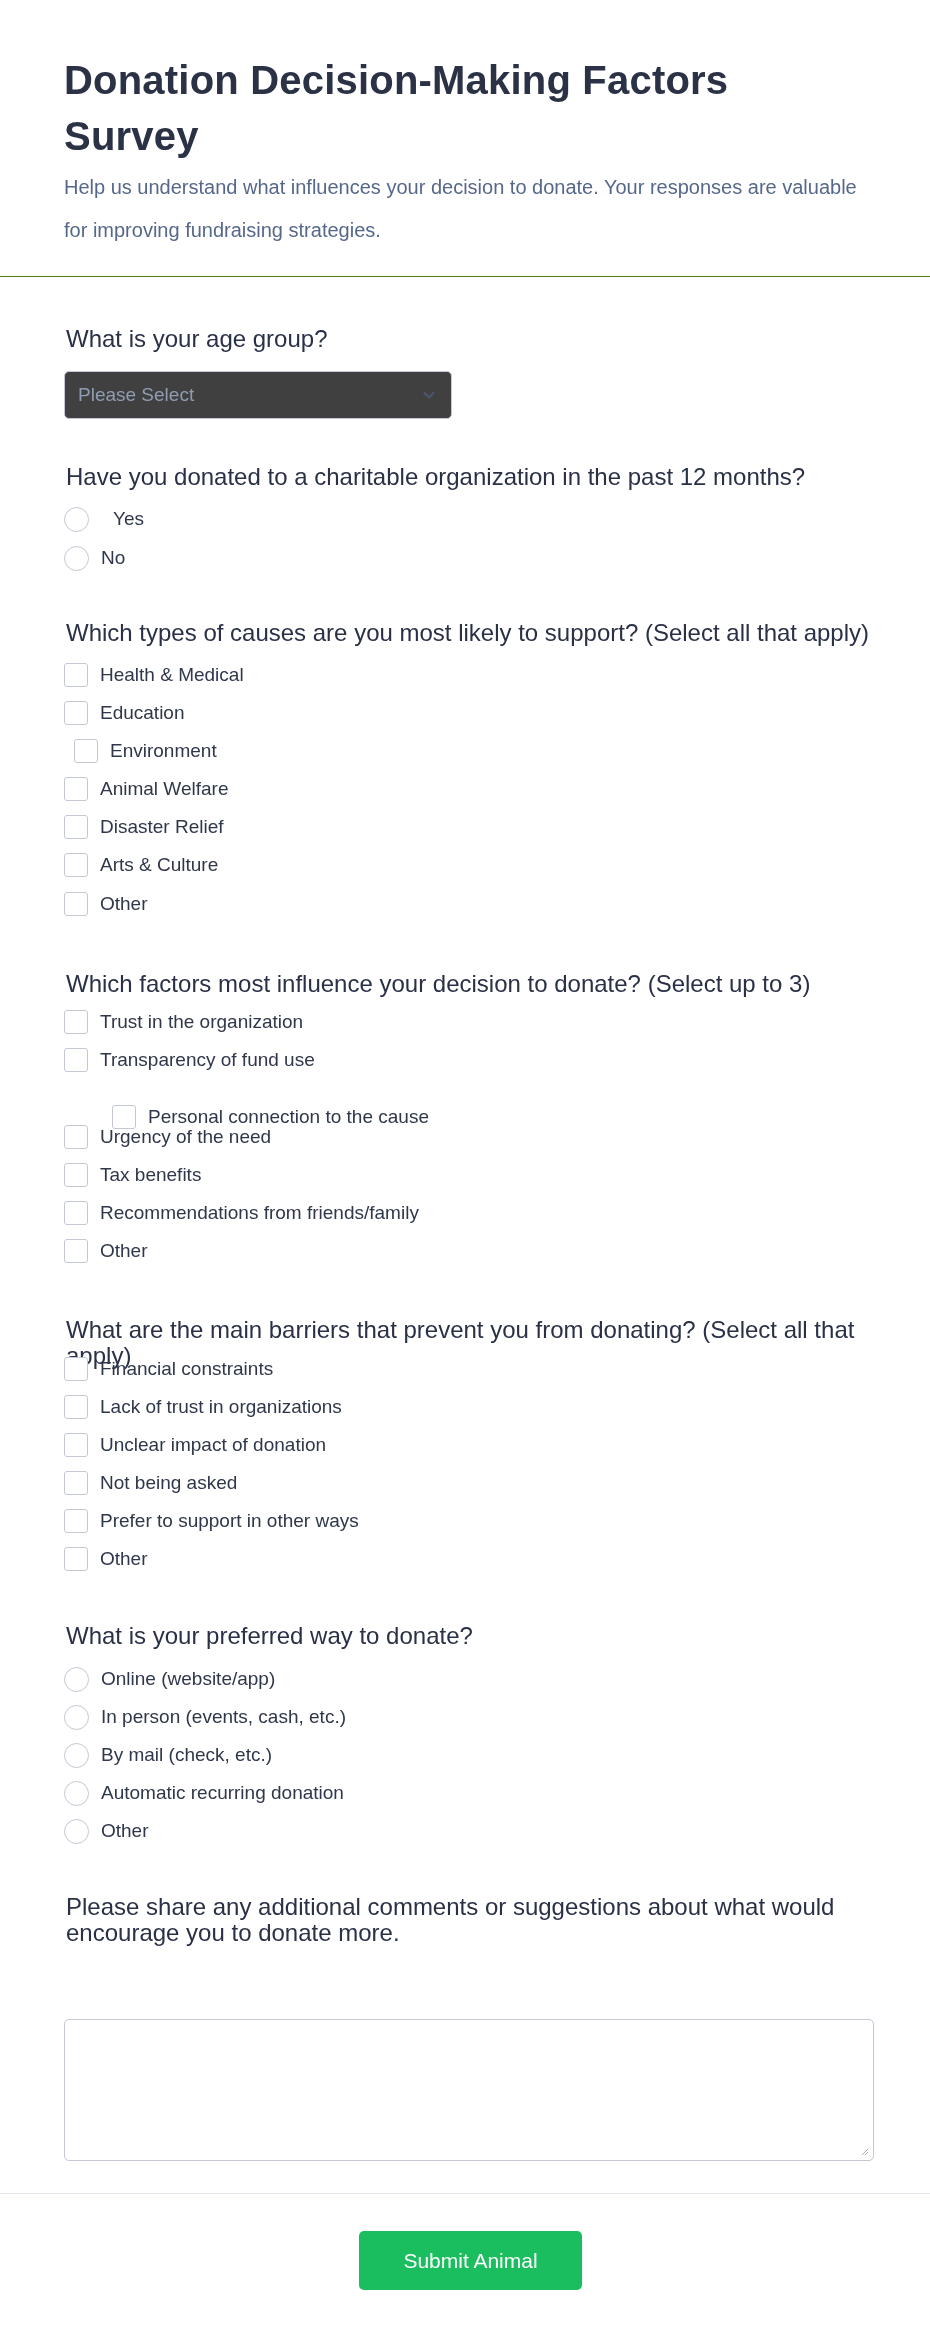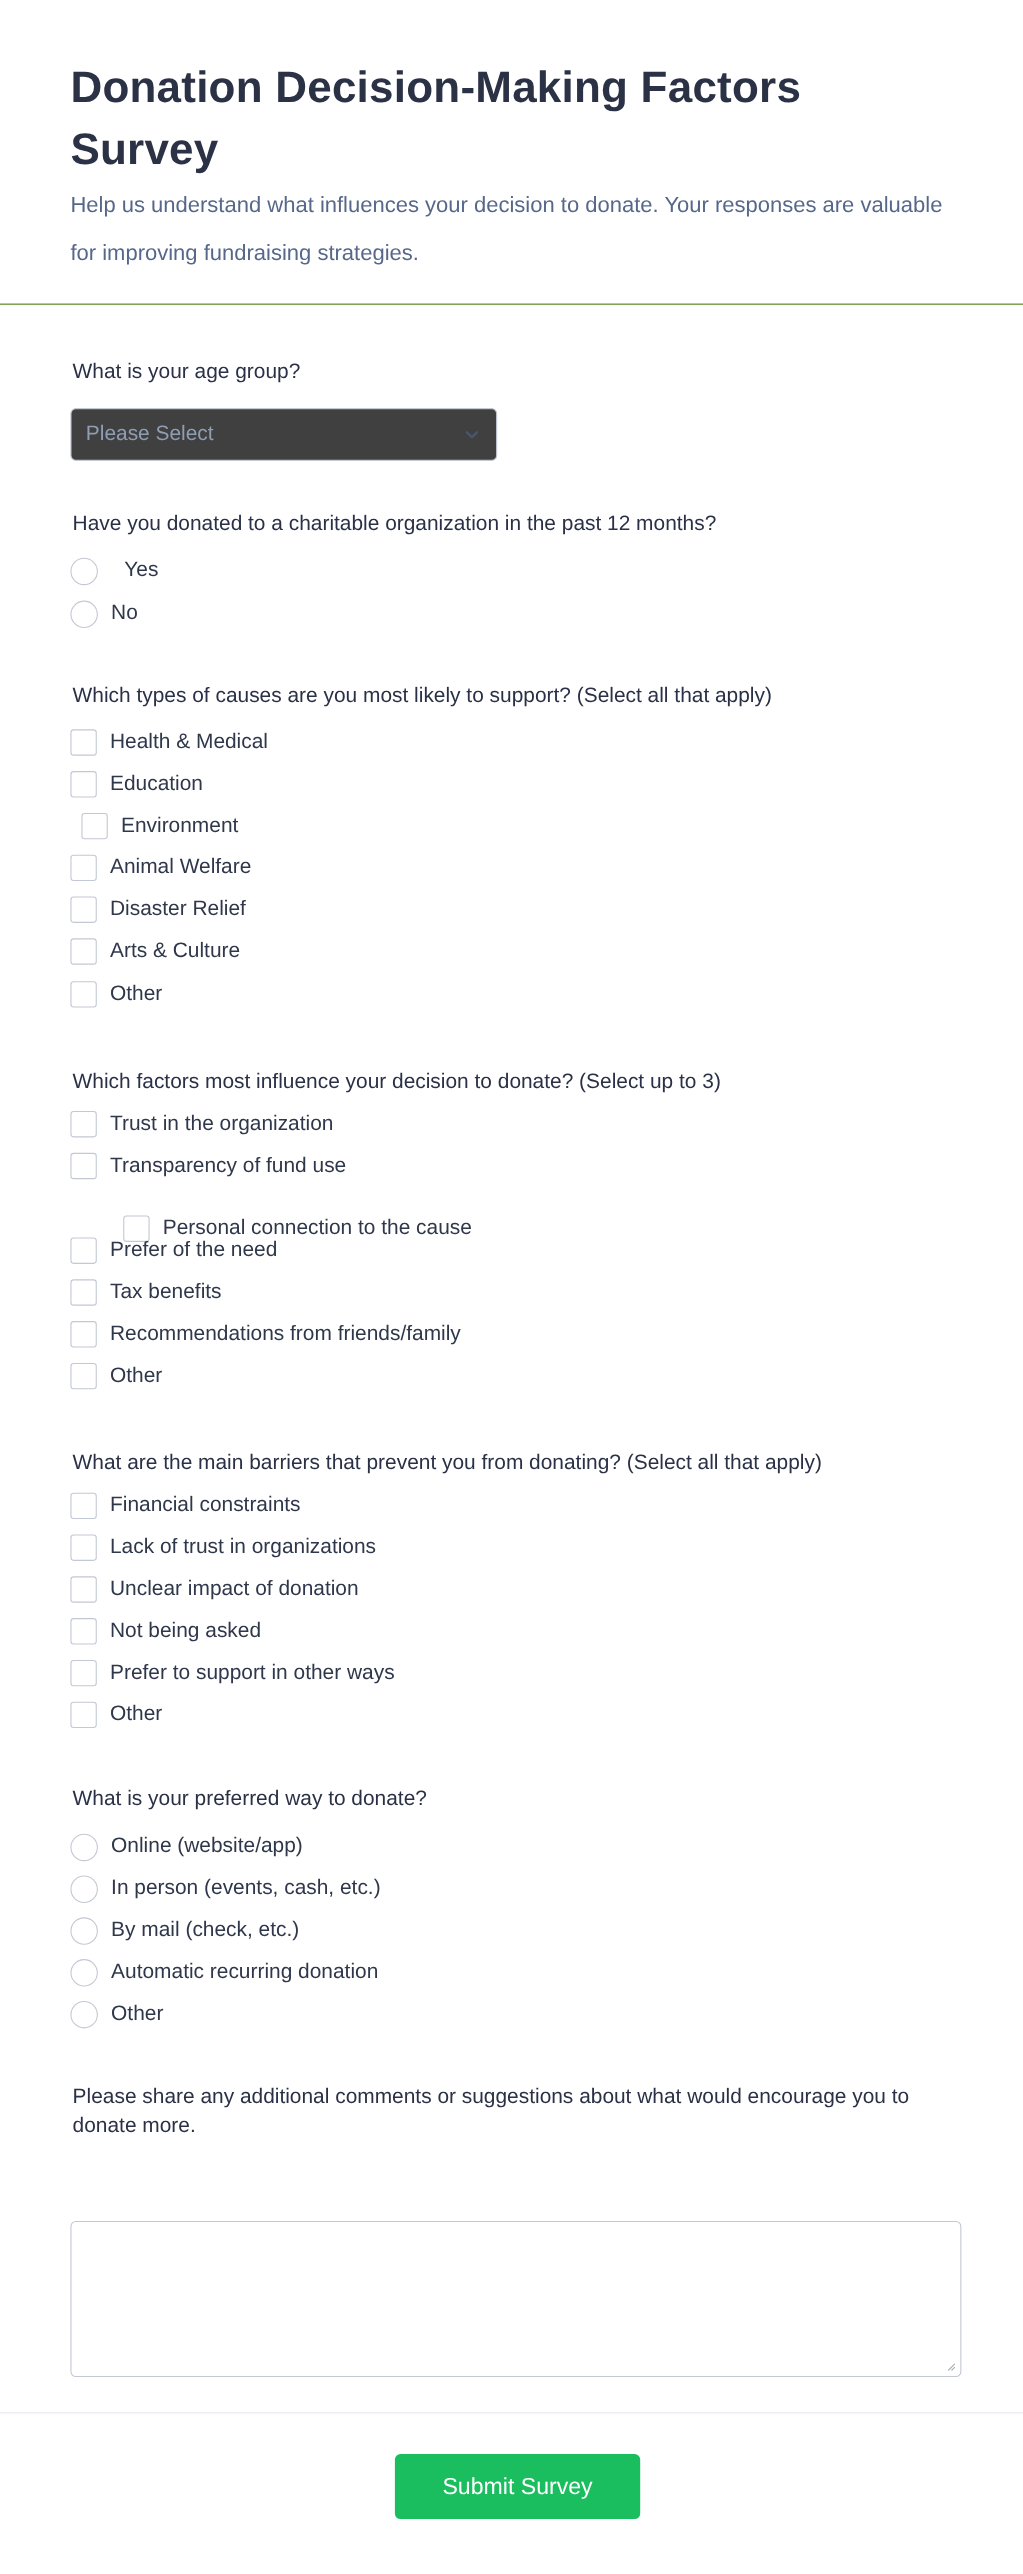--- a/index.html
+++ b/index.html
@@ -3,21 +3,21 @@
 <meta charset="utf-8">
 <style>
   * { box-sizing: border-box; margin: 0; padding: 0; }
   html, body { width: 930px; background: #ffffff; }
   body { font-family: "Liberation Sans", "DejaVu Sans", sans-serif; color: #2a3147; }
   .header { padding: 52px 64px 0 64px; height: 277px; border-bottom: 1px solid #4d7c0f; }
   .title { font-size: 40px; font-weight: 700; line-height: 56px; color: #2b3246; letter-spacing: 0.2px; width: 760px; }
   .subtitle { font-size: 20px; line-height: 43px; color: #56688a; margin-top: 2px; width: 800px; }
   .form { padding: 0 64px; position: relative; }
   .q { position: absolute; left: 64px; }
-  .q-label { font-size: 19px; line-height: 26px; color: #2a3147; padding-left: 2px; width: 810px; }
+  .q-label { font-size: 24px; line-height: 26px; color: #2a3147; padding-left: 2px; width: 810px; }
   .select { position: absolute; width: 388px; height: 48px; border: 1.5px solid #c4c8d4; border-radius: 5px; background: #404040; }
   .select .ph { position: absolute; left: 13px; top: 12px; font-size: 19px; color: #8f9db3; }
   .select .chev { position: absolute; right: 14px; top: 15px; width: 16px; height: 16px; }
   .opt { position: absolute; left: 64px; height: 26px; display: flex; align-items: center; }
   .radio { width: 25px; height: 25px; border: 1.5px solid #c4c8d4; border-radius: 50%; background: #fff; flex: none; }
   .check { width: 24px; height: 24px; border: 1.5px solid #c4c8d4; border-radius: 3px; background: #fff; flex: none; }
   .opt-label { margin-left: 12px; font-size: 19px; color: #2f374b; white-space: nowrap; }
   .textarea { position: absolute; left: 64px; width: 810px; height: 142px; border: 1.5px solid #c4c8d4; border-radius: 5px; background: #fff; }
   .textarea .grip { position: absolute; right: 4px; bottom: 4px; width: 8px; height: 8px; }
   .footer-div { position: absolute; left: 0; width: 930px; height: 1px; background: #e4e7ee; }
@@ -97,21 +97,21 @@
   <div class="opt" style="top:770px;">
       <span class="check"></span>
       <span class="opt-label">Transparency of fund use</span>
     </div>
   <div class="opt" style="top:827px;padding-left:48px;">
       <span class="check"></span>
       <span class="opt-label">Personal connection to the cause</span>
     </div>
   <div class="opt" style="top:847px;">
       <span class="check"></span>
-      <span class="opt-label">Prefer of the need</span>
+      <span class="opt-label">Urgency of the need</span>
     </div>
   <div class="opt" style="top:885px;">
       <span class="check"></span>
       <span class="opt-label">Tax benefits</span>
     </div>
   <div class="opt" style="top:923px;">
       <span class="check"></span>
       <span class="opt-label">Recommendations from friends/family</span>
     </div>
   <div class="opt" style="top:961px;">
@@ -174,14 +174,14 @@
   <div class="q" style="top:1617px;">
     <div class="q-label">Please share any additional comments or suggestions about what would encourage you to donate more.</div>
   </div>
   <div class="textarea" style="top:1742px;">
     <svg class="grip" viewBox="0 0 8 8">
         <path d="M7 1 L1 7 M7 4 L4 7" stroke="#a9afbd" stroke-width="1"></path>
       </svg>
   </div>
 
   <div class="footer-div" style="top:1916px;"></div>
-  <button class="submit" style="top:1954px;">Submit Survey</button>
+  <button class="submit" style="top:1954px;">Submit Animal</button>
 </div>
 
 </body></html>

